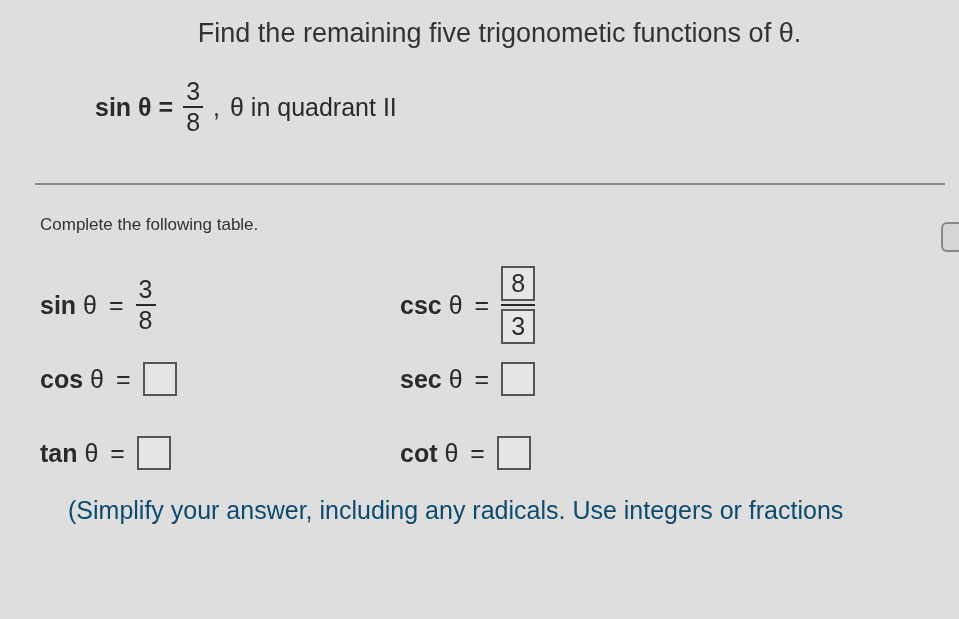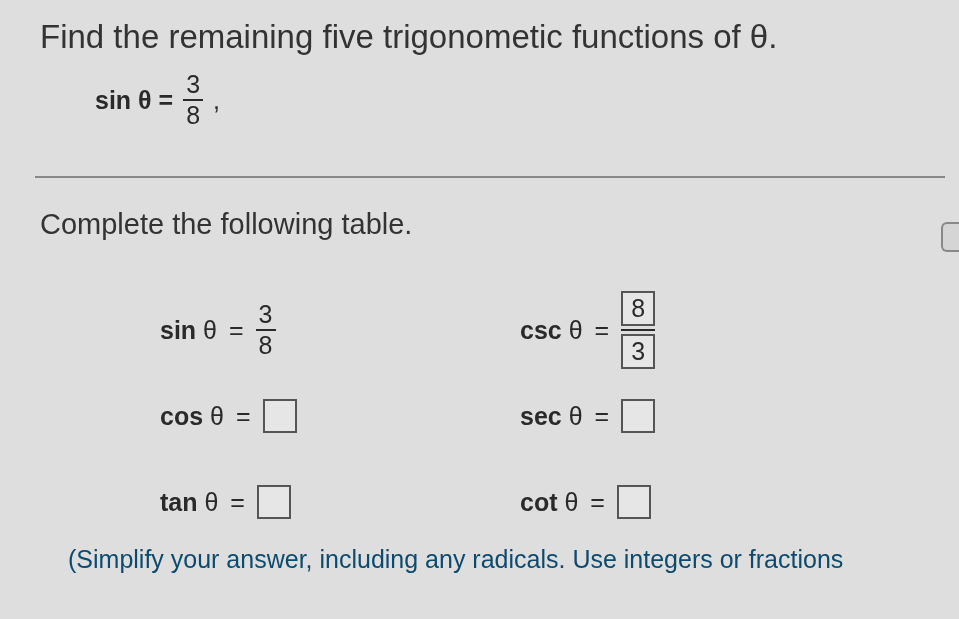--- a/index.html
+++ b/index.html
@@ -7,23 +7,24 @@
       width: 959px;
       height: 619px;
       background: #dedede;
       font-family: Arial, Helvetica, sans-serif;
       color: #2a2a2a;
       padding: 18px 0 0 40px;
       position: relative;
       overflow: hidden;
     }
     .instruction {
-      font-size: 33px;
+      font-size: 27px;
       color: #333;
-      margin-bottom: 16px;
+      margin-bottom: 30px;
+      text-align: center;
     }
     .given {
       font-size: 25px;
       margin-left: 55px;
       display: flex;
       align-items: center;
       gap: 10px;
     }
     .bold { font-weight: bold; }
     .frac {
@@ -36,29 +37,28 @@
     }
     .frac .num { padding: 0 3px 2px 3px; }
     .frac .den { border-top: 2px solid #2a2a2a; padding: 2px 3px 0 3px; }
     .hr {
       border: none;
       border-top: 2px solid #888;
       margin: 48px 0 30px -5px;
       width: 910px;
     }
     .complete {
-      font-size: 29px;
+      font-size: 17px;
       color: #333;
-      margin-bottom: 60px;
+      margin-bottom: 41px;
     }
     .table {
       display: grid;
       grid-template-columns: 360px 360px;
-      row-gap: 28px;
-      margin-left: 120px;
+      row-gap: 16px;
       font-size: 25px;
     }
     .cell {
       display: flex;
       align-items: center;
       gap: 10px;
       height: 58px;
     }
     .fn { font-weight: bold; }
     .theta { font-weight: normal; }
@@ -118,20 +118,21 @@
 
 <div class="instruction">Find the remaining five trigonometic functions of θ.</div>
 
 <div class="given">
   <span class="bold">sin θ =</span>
   <span class="frac">
     <span class="num">3</span>
     <span class="den">8</span>
   </span>
   <span>,</span>
+  <span>θ in quadrant II</span>
 </div>
 
 <hr class="hr">
 
 <div class="complete">Complete the following table.</div>
 
 <div class="table">
 
   <div class="cell">
     <span class="fn"><span>sin</span> <span class="theta">θ</span></span>

